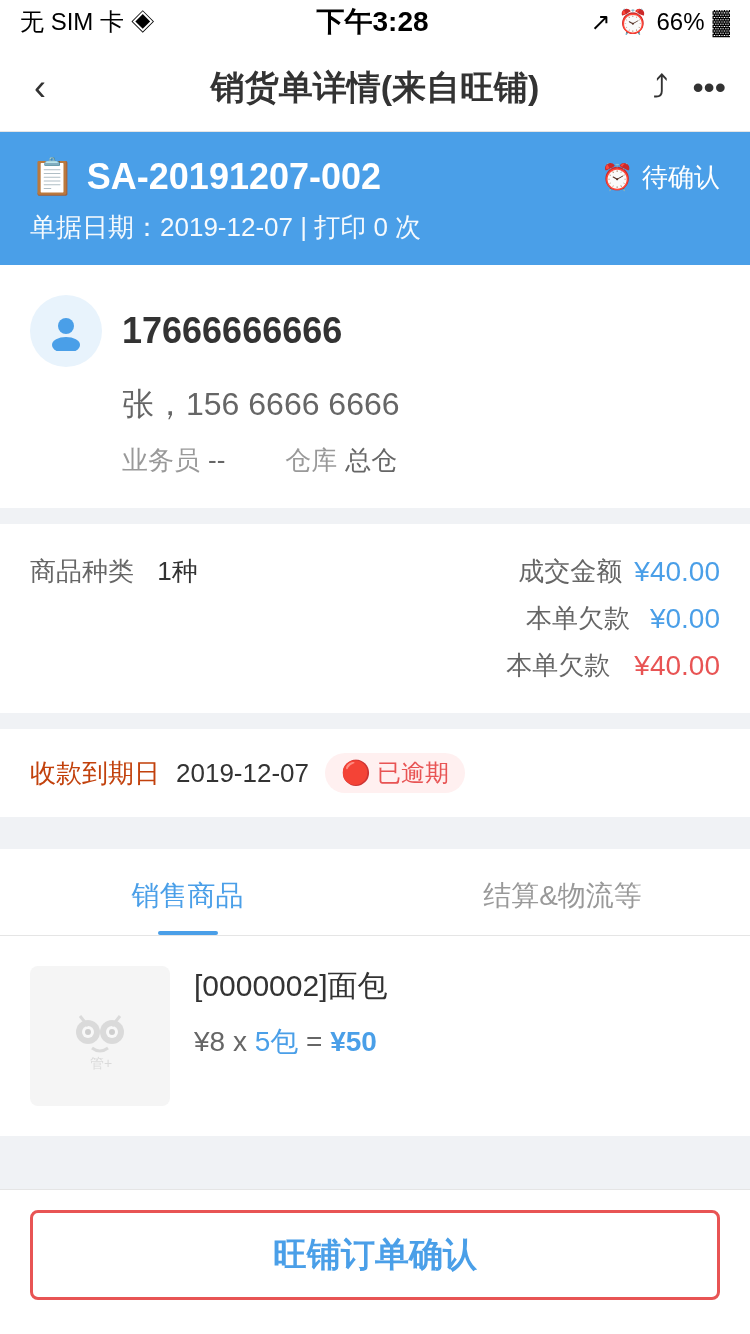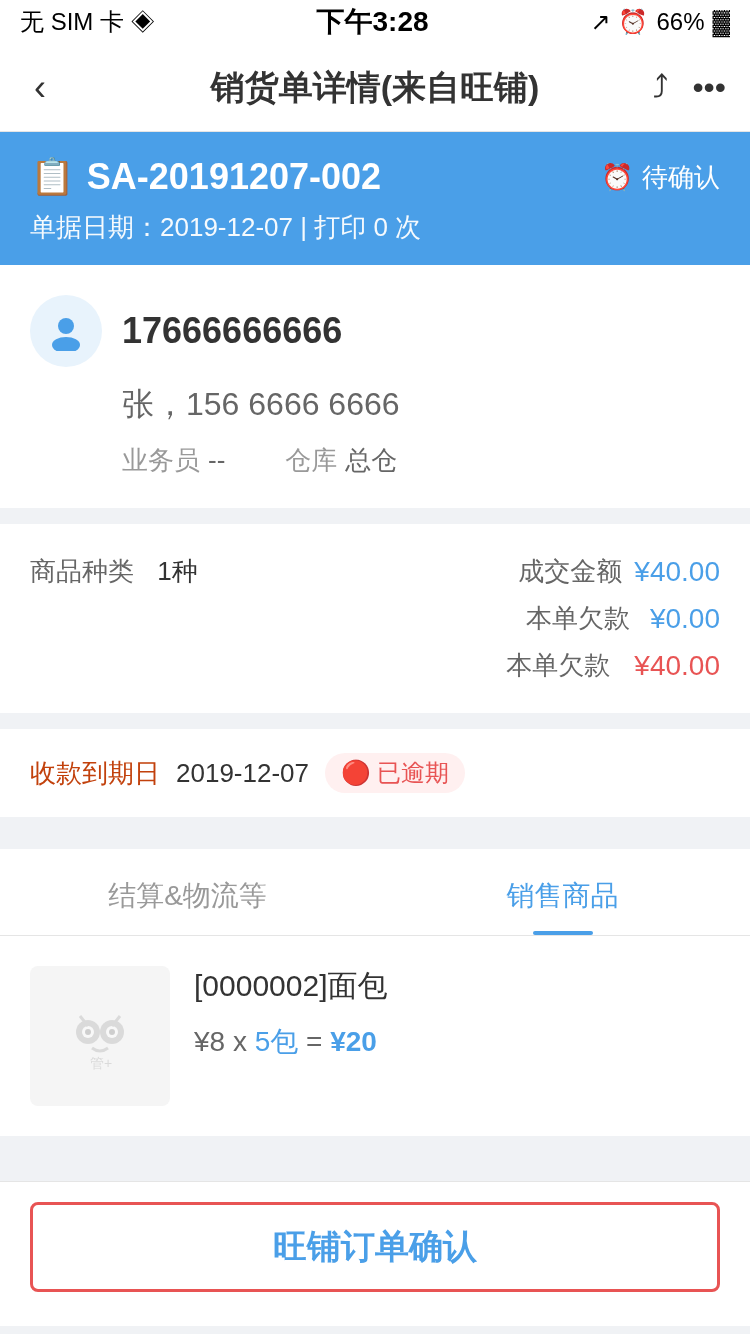--- a/index.html
+++ b/index.html
@@ -271,21 +271,21 @@
     
     .bottom-spacer {
       background: #f0f2f5;
       flex: 1;
       min-height: 200px;
     }
 
     
     .bottom-bar {
       position: fixed;
-      bottom: 8px;
+      bottom: 0;
       left: 0;
       width: 750px;
       background: #fff;
       padding: 20px 30px 34px;
       border-top: 1px solid #e5e5e5;
     }
     .confirm-btn {
       width: 100%;
       height: 90px;
       border: 3px solid #e85454;
@@ -398,25 +398,25 @@
   <span class="overdue-badge">
     <span>🔴</span>
     <span>已逾期</span>
   </span>
 </div>
 
 <div class="divider"></div>
 
 <div class="tabs-section">
   <div class="tabs-header">
+    <div class="tab-item active">
+      <span>销售商品</span>
+    </div>
     <div class="tab-item">
       <span>结算&amp;物流等</span>
-    </div>
-    <div class="tab-item active">
-      <span>销售商品</span>
     </div>
   </div>
 
   <div class="product-section">
     <div class="product-item">
       <div class="product-thumb">
 
         <svg viewBox="0 0 80 80" xmlns="http://www.w3.org/2000/svg" width="80" height="80">
           <circle cx="28" cy="36" r="12" fill="#aaa"></circle>
           <circle cx="52" cy="36" r="12" fill="#aaa"></circle>
@@ -424,21 +424,21 @@
           <circle cx="52" cy="36" r="6" fill="#fff"></circle>
           <circle cx="28" cy="36" r="3" fill="#888"></circle>
           <circle cx="52" cy="36" r="3" fill="#888"></circle>
           <path d="M32 52 Q40 58 48 52" stroke="#aaa" stroke-width="3" fill="none"></path>
           <path d="M20 20 L28 30 M60 20 L52 30" stroke="#aaa" stroke-width="3"></path>
           <text x="30" y="72" font-size="14" fill="#aaa" font-family="sans-serif">管+</text>
         </svg>
       </div>
       <div class="product-info">
         <div class="product-name">[0000002]面包</div>
-        <div class="product-price">¥8 x <span style="color:#4a9fe8">5包</span> = <span style="color:#4a9fe8;font-weight:600">¥20</span></div>
+        <div class="product-price">¥8 x <span style="color:#4a9fe8">5包</span> = <span style="color:#4a9fe8;font-weight:600">¥50</span></div>
       </div>
     </div>
   </div>
 </div>
 
 <div class="bottom-spacer" style="height:220px;"></div>
 
 <div class="bottom-bar">
   <button class="confirm-btn">
     <span>旺铺订单确认</span>

